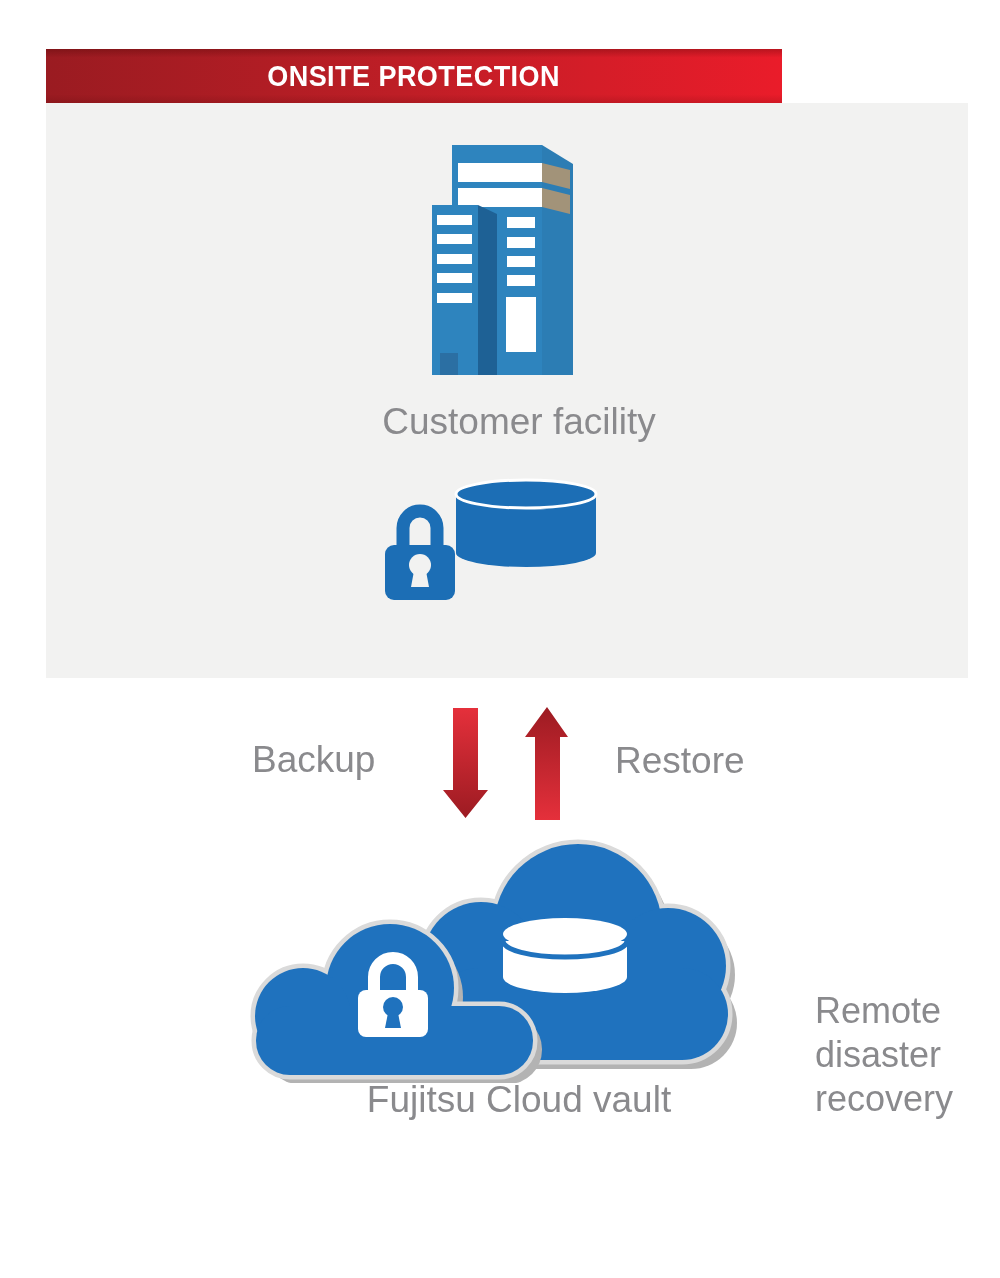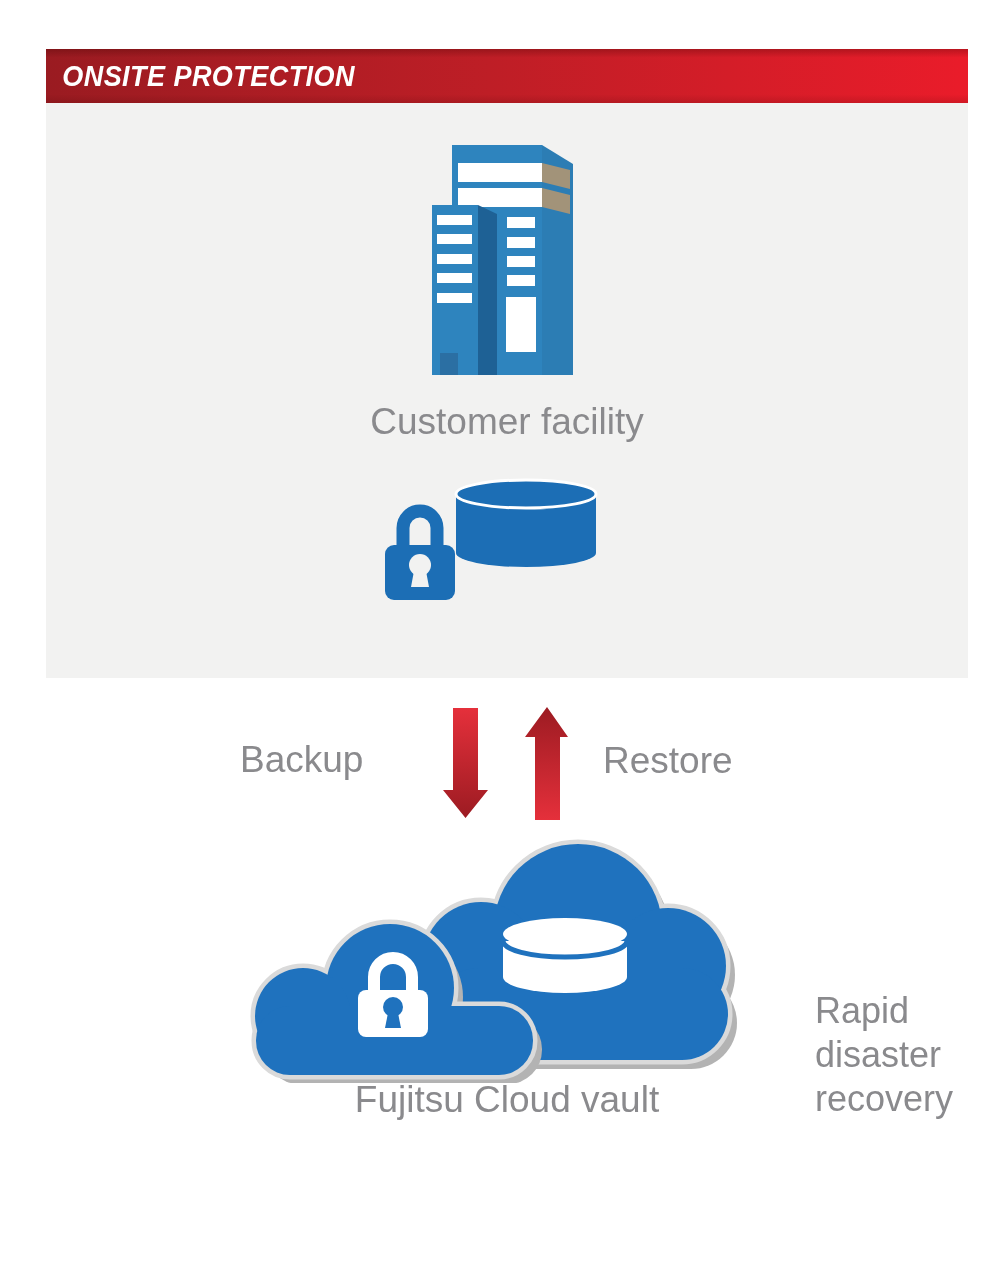--- a/index.html
+++ b/index.html
@@ -1,40 +1,40 @@
 <!DOCTYPE html>
 <html><head>
 <meta charset="utf-8">
 <style>
   html,body{margin:0;padding:0;background:#ffffff;}
   body{font-family:"Liberation Sans", sans-serif;}
   .stage{position:relative;width:1000px;height:1278px;background:#ffffff;overflow:hidden;}
 
   .banner{
-    position:absolute;left:46px;width:922px;height:54px;
-    display:flex;align-items:center;justify-content:flex-start;
+    position:absolute;left:46px;width:736px;height:54px;
+    display:flex;align-items:center;justify-content:center;
     background:
       linear-gradient(180deg, rgba(60,0,0,.28) 0%, rgba(60,0,0,0) 16%, rgba(0,0,0,0) 84%, rgba(60,0,0,.15) 100%),
       linear-gradient(90deg, #9A1B21 0%, #BE1E26 48%, #EA1C2A 100%);
-    font-style: italic;
   }
   .banner-onsite{top:49px;}
   .banner-offsite{top:1152px;height:51px;}
   .banner-label{
     color:#ffffff;font-size:30px;font-weight:bold;letter-spacing:.5px;
     transform:scaleX(.9);white-space:nowrap;
   }
 
   .gray-panel{position:absolute;left:46px;top:103px;width:922px;height:575px;background:#F2F2F1;}
 
   .icon-abs{position:absolute;}
 
   .label{
     position:absolute;color:#8A8A8D;font-size:37px;line-height:45px;
     white-space:nowrap;
+    margin-left:12px;
   }
   .label-center{left:46px;width:922px;text-align:center;}
 
   .remote-label{
     position:absolute;left:815px;top:989px;width:170px;
     color:#8A8A8D;font-size:36px;line-height:44px;white-space:normal;
   }
 </style>
 </head>
 <body>
@@ -130,18 +130,18 @@
     <use href="#cloudL" fill="#1F72BE"></use>
 
     <g>
       <path d="M126,155 V139 A19,19 0 0 1 164,139 V155" fill="none" stroke="#ffffff" stroke-width="12"></path>
       <rect x="110" y="152" width="70" height="47" rx="8" fill="#ffffff"></rect>
       <circle cx="145" cy="169" r="10" fill="#1F72BE"></circle>
       <polygon points="140,175 150,175 153,190 137,190" fill="#1F72BE"></polygon>
     </g>
   </svg>
 
-  <div class="remote-label">Rapid disaster recovery</div>
+  <div class="remote-label">Remote disaster recovery</div>
 
   <div class="label label-center" style="top:1077px">Fujitsu Cloud vault</div>
 
 
 </div>
 
 </body></html>

